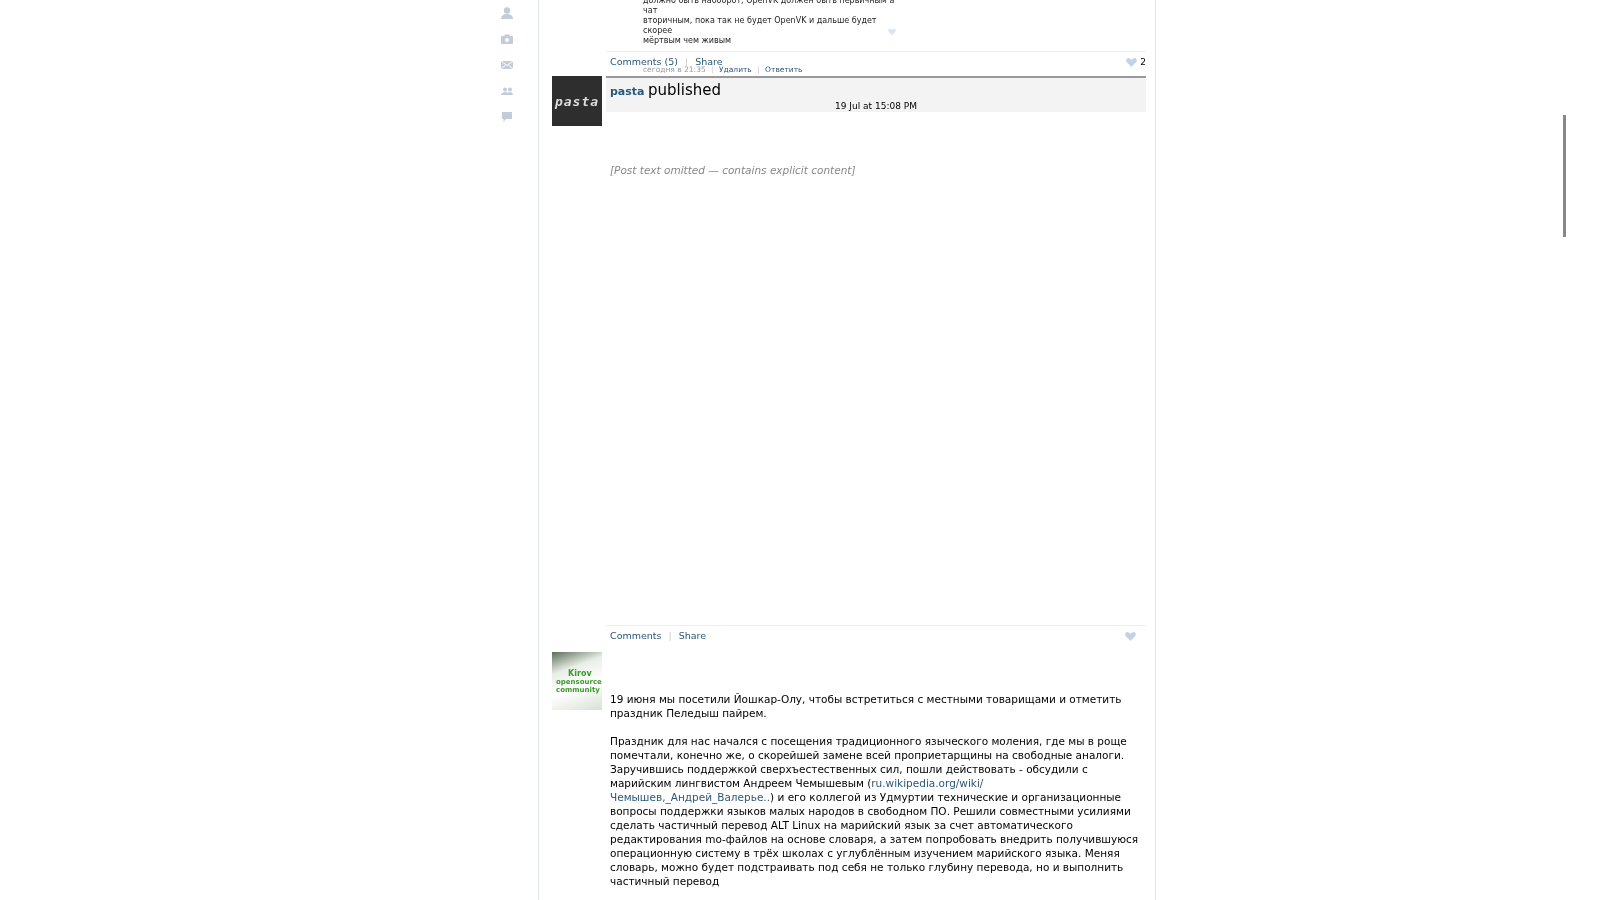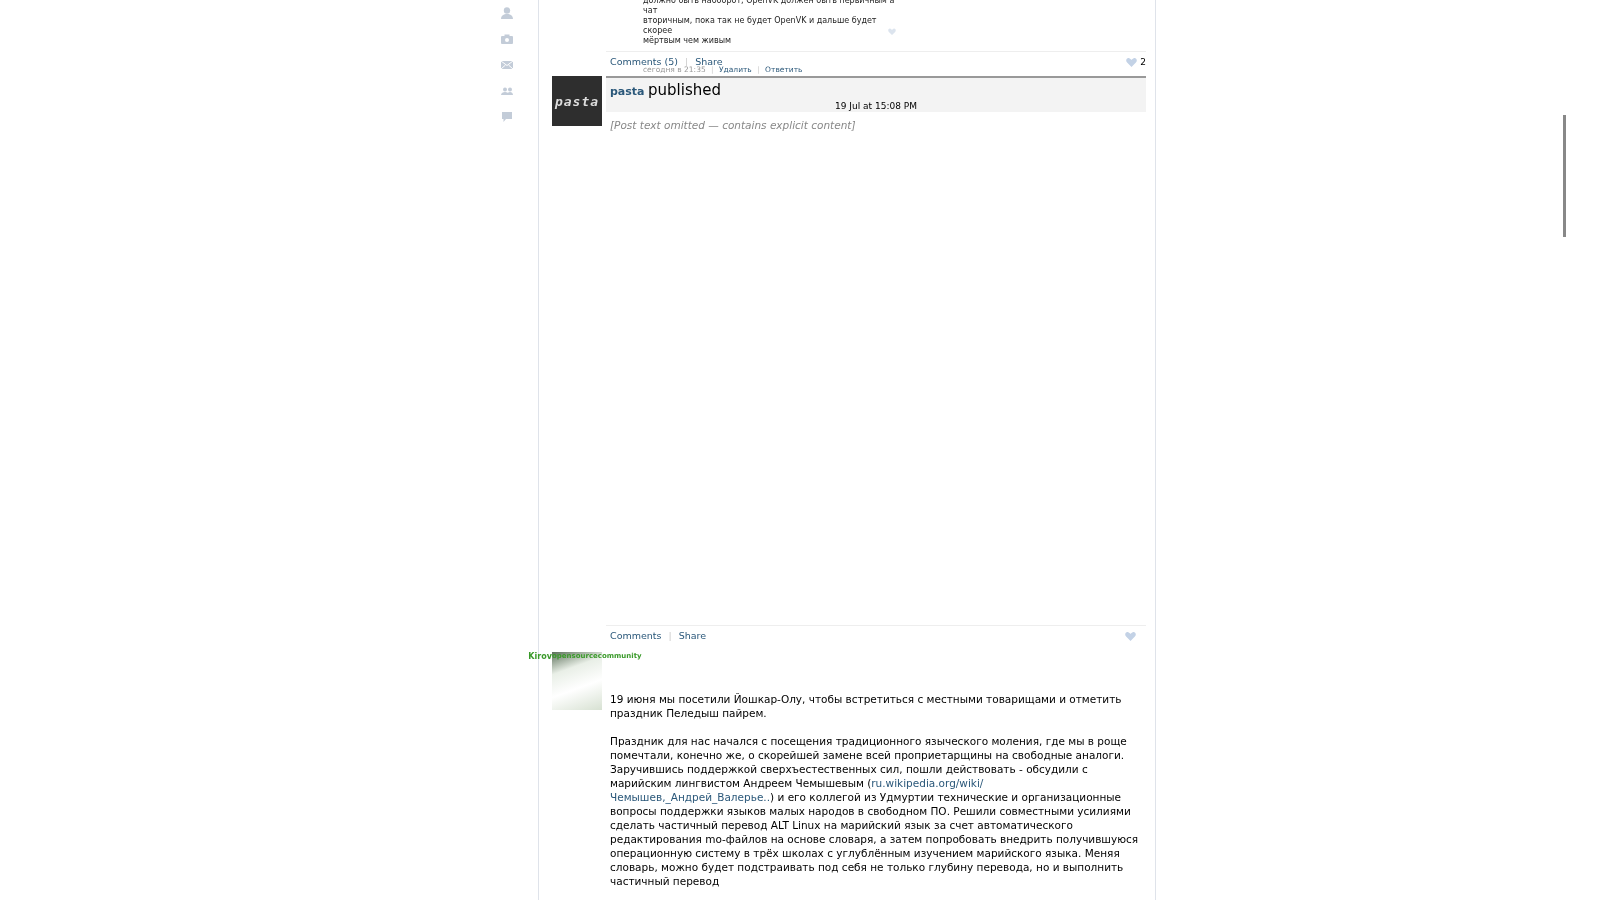--- a/index.html
+++ b/index.html
@@ -96,37 +96,37 @@
 
 <div class="post" style="top:76px; height:550px;">
   <div class="avatar" style="background:#2e2e2e; display:flex; align-items:center; justify-content:center;">
     <span style="color:#ddd; font-weight:bold; font-style:italic; font-size:13px; letter-spacing:1px; font-family:'DejaVu Sans Mono', monospace;">pasta</span>
   </div>
   <div class="post-header">
     <div><span class="author">pasta</span> <span class="verb">published</span></div>
     <div class="date">19 Jul at 15:08 PM</div>
   </div>
   <div class="post-body">
-    <p style="color:#888; font-style:italic;">[Post text omitted — contains explicit content]</p>
+    <p style="color:#888; font-style:italic;margin-top:45px;">[Post text omitted — contains explicit content]</p>
   </div>
 </div>
 
 <div class="actions" style="top:625px;">
   <span>Comments</span>
   <span class="sep">|</span>
   <span>Share</span>
   <span class="like" style="margin-right:10px;">
     <svg width="11" height="10" viewBox="0 0 10 9">
         <path d="M5 9L1 5C-1 3 1 0 3 1c1 .5 2 1.5 2 1.5S6 1.5 7 1c2-1 4 2 2 4z" fill="#c3d2e6"></path>
       </svg>
   </span>
 </div>
 
 <div class="post" style="top:650px; height:250px;">
-  <div class="avatar" style="top:2px; height:58px; background:linear-gradient(160deg,#5a6e58 0%,#e9efe7 30%,#fff 60%,#d7e1d2 100%); display:flex; justify-content:center; padding-left:4px; transform:none;">
+  <div class="avatar" style="top:2px; height:58px; background:linear-gradient(160deg,#5a6e58 0%,#e9efe7 30%,#fff 60%,#d7e1d2 100%); display:flex; flex-direction:column; justify-content:center; padding-left:4px; transform:none;">
     <span style="color:#3a9a2a; font-weight:bold; font-size:8px; padding-left:12px;">Kirov</span>
     <span style="color:#3a9a2a; font-weight:bold; font-size:7px;">opensource</span>
     <span style="color:#3a9a2a; font-weight:bold; font-size:7px;">community</span>
   </div>
   <div class="post-body">
     <p>19 июня мы посетили Йошкар-Олу, чтобы встретиться с местными товарищами и отметить праздник Пеледыш пайрем.</p>
     <p><span>Праздник для нас начался с посещения традиционного языческого моления, где мы в роще помечтали, конечно же, о скорейшей замене всей проприетарщины на свободные аналоги. Заручившись поддержкой сверхъестественных сил, пошли действовать - обсудили с марийским лингвистом Андреем Чемышевым (</span><a>ru.wikipedia.org/wiki/Чемышев,_Андрей_Валерье..</a><span>) и его коллегой из Удмуртии технические и организационные вопросы поддержки языков малых народов в свободном ПО. Решили совместными усилиями сделать частичный перевод ALT Linux на марийский язык за счет автоматического редактирования mo-файлов на основе словаря, а затем попробовать внедрить получившуюся операционную систему в трёх школах с углублённым изучением марийского языка. Меняя словарь, можно будет подстраивать под себя не только глубину перевода, но и выполнить частичный перевод</span></p>
   </div>
 </div>
 

